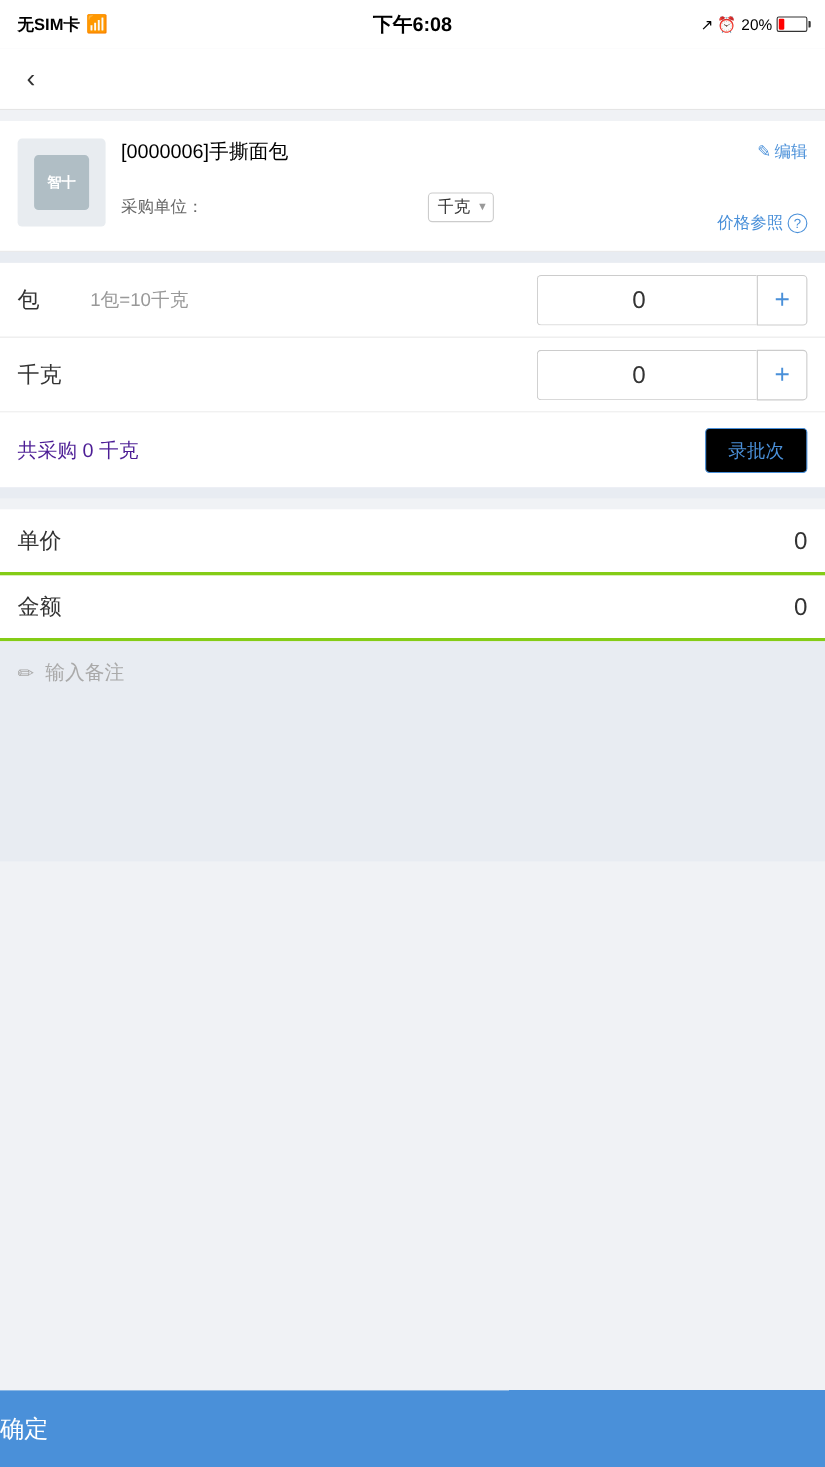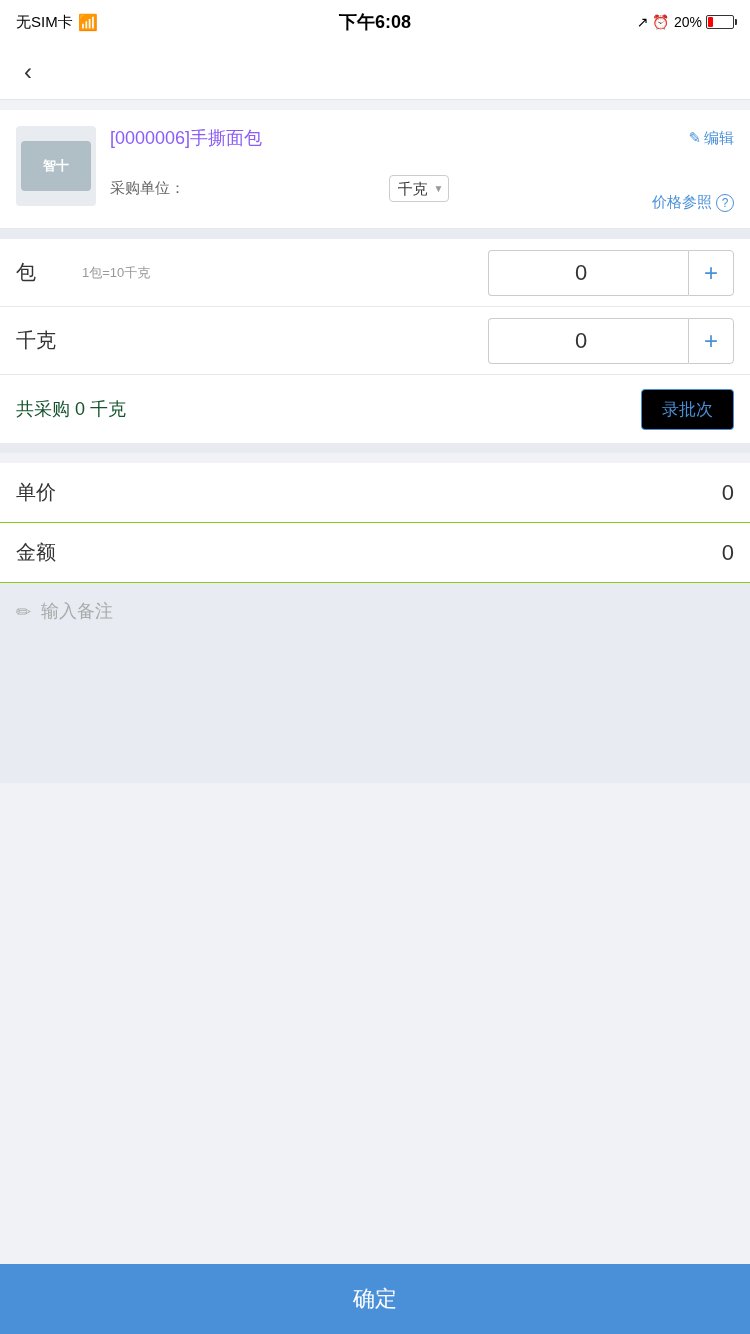--- a/index.html
+++ b/index.html
@@ -22,20 +22,21 @@
       justify-content: space-between;
       padding: 0 16px;
       font-size: 15px;
       font-weight: 500;
     }
     .status-left {
       display: flex;
       align-items: flex-end;
       gap: 6px;
       font-size: 15px;
+      font-weight: bold;
     }
     .status-center {
       font-size: 18px;
       font-weight: 600;
       position: absolute;
       left: 50%;
       transform: translateX(-50%);
     }
     .status-right {
       display: flex;
@@ -116,42 +117,42 @@
       width: 80px;
       height: 80px;
       background: #e8ecf0;
       border-radius: 4px;
       display: flex;
       align-items: center;
       justify-content: center;
       flex-shrink: 0;
     }
     .product-img-inner {
-      width: 70px;
+      width: 50px;
       height: 50px;
       background: #b0bec5;
       border-radius: 4px;
       display: flex;
       align-items: center;
       justify-content: center;
       color: #fff;
       font-size: 13px;
       font-weight: bold;
     }
     .product-info {
       flex: 1;
     }
     .product-name-row {
       display: flex;
       justify-content: space-between;
       align-items: center;
     }
     .product-name {
       font-size: 18px;
-      color: #8b5cf6;
+      color: #000000;
       font-weight: 500;
     }
     .edit-btn {
       color: #4a90d9;
       font-size: 15px;
       display: flex;
       align-items: center;
       gap: 3px;
     }
     .product-unit-row {
@@ -223,21 +224,21 @@
       padding: 0 16px;
       height: 68px;
       border-bottom: 1px solid #e8e8e8;
     }
     .input-row-label {
       font-size: 20px;
       color: #333;
       min-width: 60px;
     }
     .input-row-sublabel {
-      font-size: 13px;
+      font-size: 17px;
       color: #999;
       margin-left: 6px;
     }
     .input-row-right {
       margin-left: auto;
       display: flex;
       align-items: center;
       gap: 0;
     }
     .qty-input {
@@ -269,21 +270,21 @@
     .total-row {
       display: flex;
       align-items: center;
       justify-content: space-between;
       padding: 0 16px;
       height: 68px;
       background: #fff;
     }
     .total-label {
       font-size: 18px;
-      color: #14532d;
+      color: #4c1d95;
     }
     .record-btn {
       border: 1px solid #4a90d9;
       border-radius: 4px;
       padding: 8px 20px;
       font-size: 17px;
       color: #4a90d9;
       background: #000000;
       cursor: pointer;
     }
@@ -292,21 +293,21 @@
     .price-section {
       background: #fff;
       margin-top: 10px;
     }
     .price-row {
       display: flex;
       align-items: center;
       justify-content: space-between;
       padding: 0 16px;
       height: 60px;
-      border-bottom: 1px solid #84cc16;
+      border-bottom: 3px solid #84cc16;
     }
     .price-row-label {
       font-size: 20px;
       color: #333;
     }
     .price-row-value {
       font-size: 22px;
       color: #333;
     }
 
@@ -334,21 +335,21 @@
     
     .confirm-btn {
       position: fixed;
       bottom: 0;
       left: 0;
       width: 750px;
       height: 70px;
       background: #4a90d9;
       display: flex;
       align-items: center;
-      justify-content: center;
+      justify-content: flex-start;
       font-size: 22px;
       color: #fff;
       cursor: pointer;
     }
 
     
     .bottom-space {
       height: 70px;
     }
   </style>

